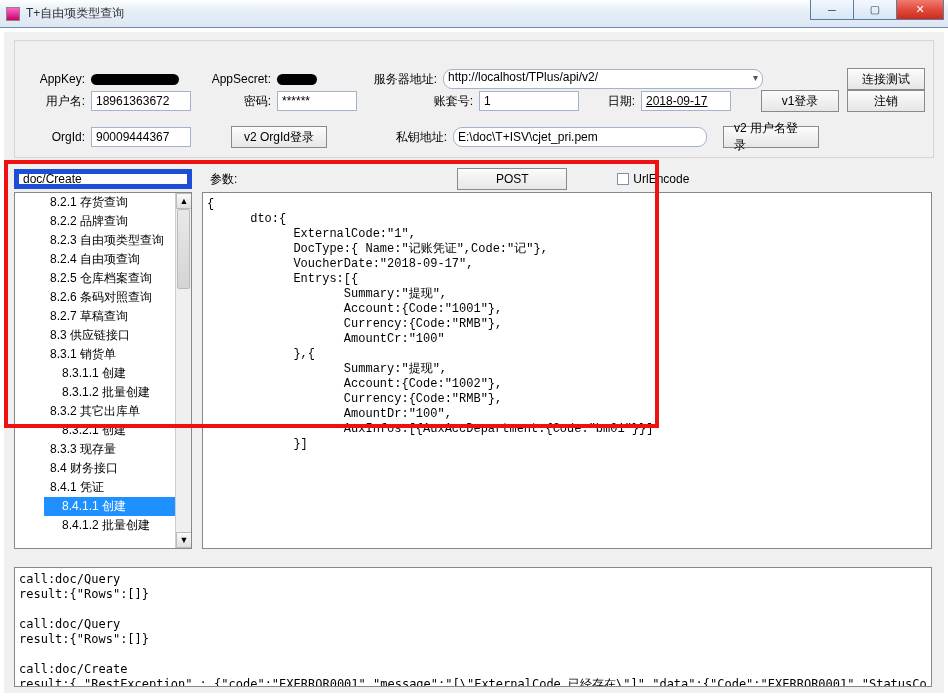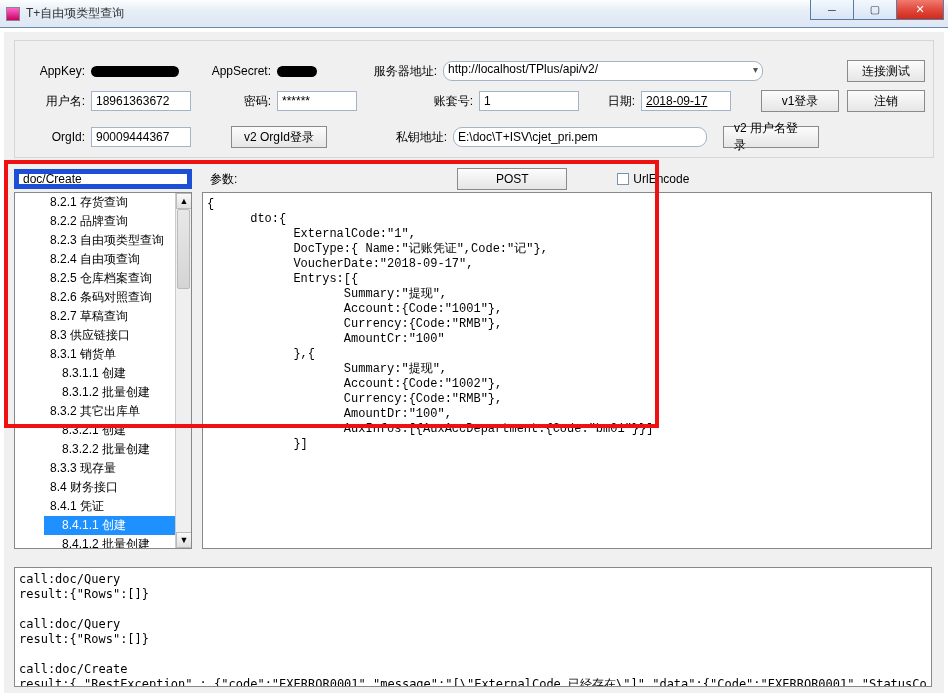--- a/index.html
+++ b/index.html
@@ -11,21 +11,21 @@
     background:linear-gradient(#f6c,#c06);}
   .titlebar .title { color:#333;}
   .winbtns { position:absolute; right:4px; top:0; display:flex;}
   .winbtn { width:44px; height:20px; border:1px solid #5a7ca3; border-top:none; margin-left:-1px;
     display:flex;align-items:center;justify-content:center;
     background:linear-gradient(#f3f8fe,#d7e5f5); color:#334; font-size:11px;}
   .winbtn.close { width:48px;background:linear-gradient(#f07b6f,#e14b3d,#cf2a1c); color:#fff;}
   .client { position:absolute; left:4px; right:4px; top:32px; bottom:4px; background:#f0f0f0;}
   .formpanel { position:absolute; left:10px; right:10px; top:8px; height:118px; border:1px solid #d6d6d6; background:#f0f0f0;}
   .frow { position:absolute; left:10px; right:8px; height:28px; display:flex; align-items:center;}
-  .frow.r1{top:16px;} .frow.r2{top:46px;} .frow.r3{top:82px;}
+  .frow.r1{top:24px;} .frow.r2{top:46px;} .frow.r3{top:82px;}
   .lbl { display:inline-block; text-align:right; margin-right:6px;}
   input.tb, .combo { height:20px; border:1px solid #a3b4c8; background:#fff; padding:0 4px; outline:none;}
   .btn { height:22px; border:1px solid #8a8a8a; background:linear-gradient(#fcfcfc,#e6e6e6);
     padding:0 10px; cursor:default; display:inline-flex;align-items:center;justify-content:center;}
   .blackstrip { display:inline-block; height:11px; background:#000; border-radius:6px;}
   .combo { position:relative; padding-right:16px;border-radius:9px;}
   .combo::after { content:"▾"; position:absolute; right:4px; top:2px; color:#555; font-size:10px;}
   .middle { position:absolute; left:0; right:0; top:134px; bottom:138px;}
   .mid-head { position:absolute;left:10px;right:10px;top:0;height:26px;display:flex;align-items:center;}
   .mid-head input.doc { width:178px;height:20px;border:5px solid #1d4ed8;background:#fff;padding:0 4px;}
@@ -123,21 +123,20 @@
           <div class="titem">8.2.4 自由项查询</div>
           <div class="titem">8.2.5 仓库档案查询</div>
           <div class="titem">8.2.6 条码对照查询</div>
           <div class="titem">8.2.7 草稿查询</div>
           <div class="titem">8.3 供应链接口</div>
           <div class="titem">8.3.1 销货单</div>
           <div class="titem ind1">8.3.1.1 创建</div>
           <div class="titem ind1">8.3.1.2 批量创建</div>
           <div class="titem">8.3.2 其它出库单</div>
           <div class="titem ind1">8.3.2.1 创建</div>
-          <div class="titem ind1">8.3.2.2 批量创建</div>
           <div class="titem">8.3.3 现存量</div>
           <div class="titem">8.4 财务接口</div>
           <div class="titem">8.4.1 凭证</div>
           <div class="titem ind1 sel">8.4.1.1 创建</div>
           <div class="titem ind1">8.4.1.2 批量创建</div>
         </div>
       <div class="sb">
         <div class="up">▲</div>
         <div class="thumb"></div>
         <div class="dn">▼</div>

